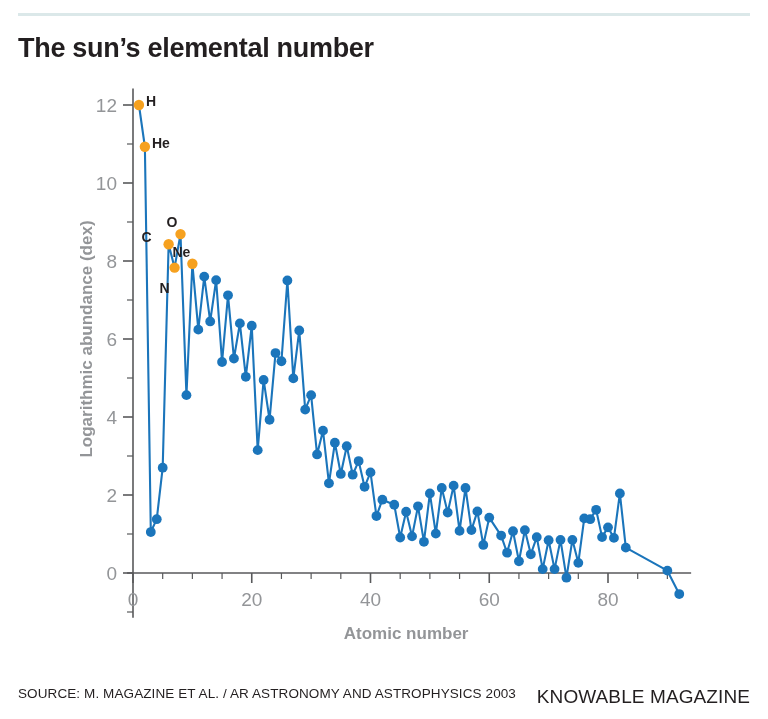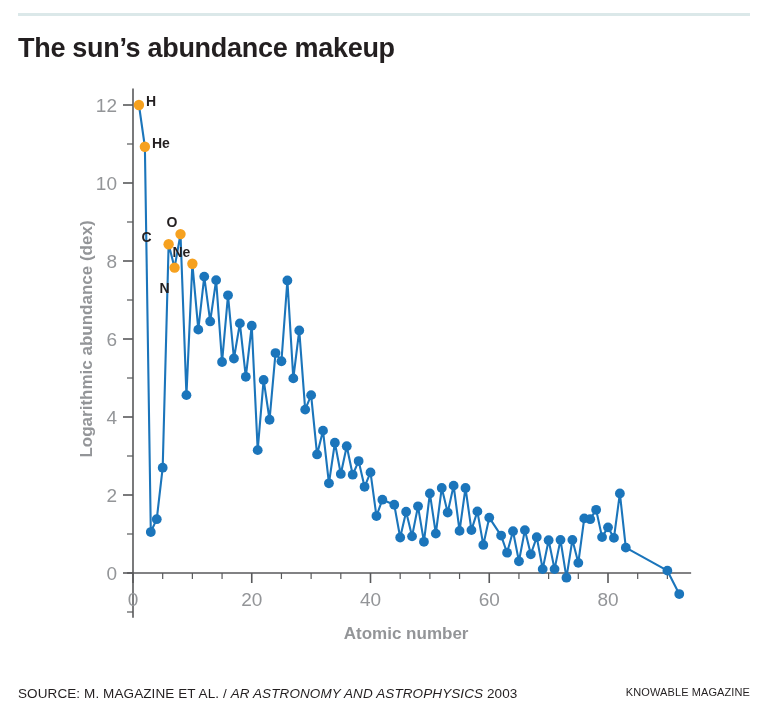--- a/index.html
+++ b/index.html
@@ -30,32 +30,32 @@
   .tick-label{fill:#939598;font-family:"Liberation Sans",sans-serif;font-size:19px;}
   .axis-title{fill:#939598;font-family:"Liberation Sans",sans-serif;font-size:17px;font-weight:bold;}
   .series-line{fill:none;stroke:#1b75bb;stroke-width:2.1;stroke-linejoin:round;stroke-linecap:round;}
   .pt{fill:#1b75bb;}
   .pt-hi{fill:#f6a11f;}
   .pt-lbl{fill:#231f20;font-family:"Liberation Sans",sans-serif;font-size:14px;font-weight:bold;}
   #footer-left{
     position:absolute;left:18px;top:686px;
     font-size:13.5px;color:#231f20;letter-spacing:0.1px;white-space:nowrap;
   }
-  #footer-left .ital{font-style:italic;}
+  #footer-left .ital{}
   #footer-right{
     position:absolute;right:18px;top:686px;
-    font-size:11px;color:#231f20;letter-spacing:0.1px;white-space:nowrap;
+    font-size:19px;color:#231f20;letter-spacing:0.1px;white-space:nowrap;
   }
 </style>
 </head>
 <body>
 
 <div id="top-rule"></div>
 
-<div id="chart-title">The sun’s abundance makeup</div>
+<div id="chart-title">The sun’s elemental number</div>
 
 <div id="plot-wrap">
   <svg id="chart-svg" width="768" height="680" viewBox="0 0 768 680">
     <g id="g-axes">
         <line x1="133" y1="88.62" x2="133" y2="617.85" class="axis-line"></line>
         <line x1="127.0625" y1="573" x2="691.125" y2="573" class="axis-line"></line>
         <line x1="127" y1="612" x2="133" y2="612" class="tick-minor"></line>
         <line x1="123" y1="573" x2="133" y2="573" class="tick-major"></line>
         <line x1="127" y1="534" x2="133" y2="534" class="tick-minor"></line>
         <line x1="123" y1="495" x2="133" y2="495" class="tick-major"></line>

